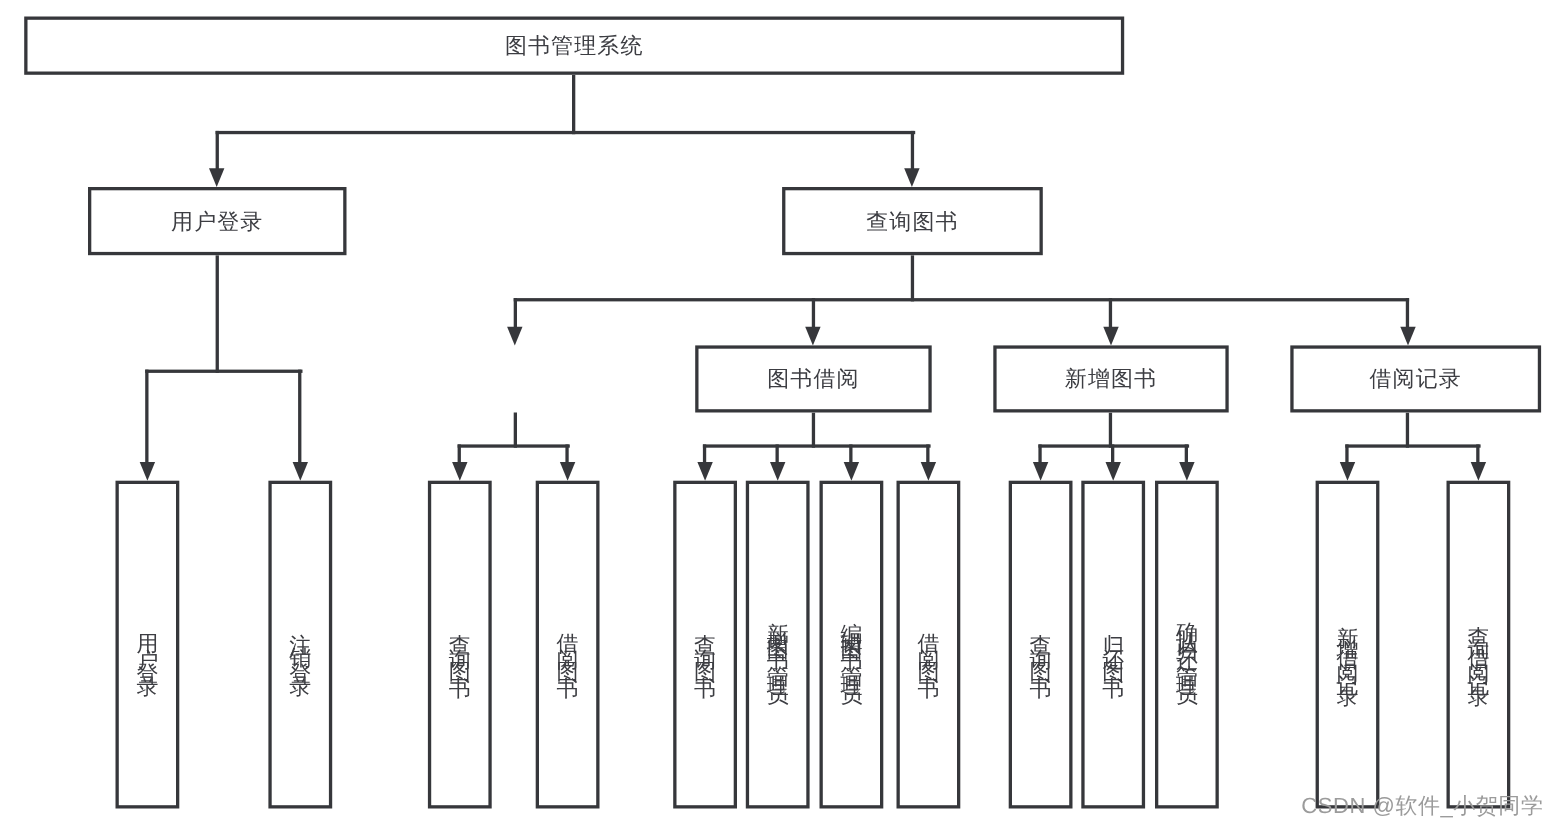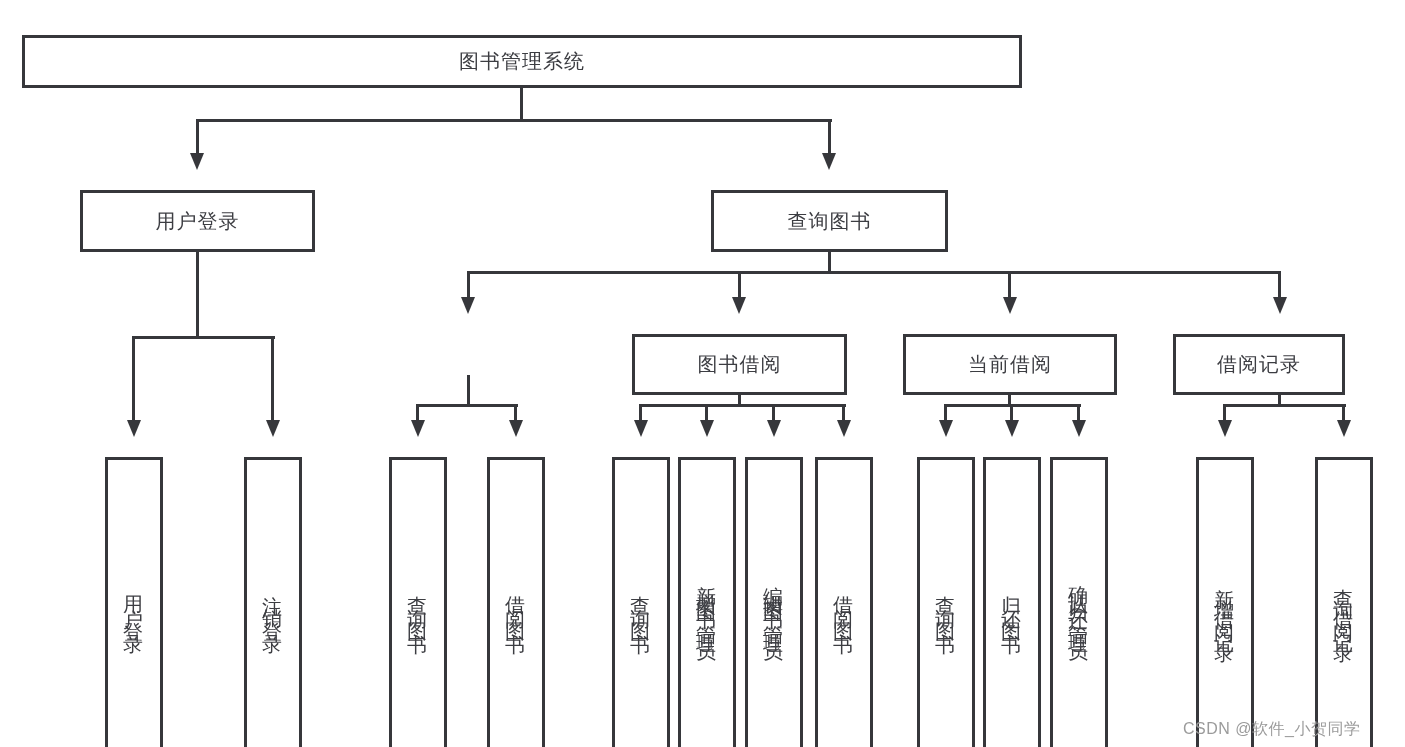--- a/index.html
+++ b/index.html
@@ -16,40 +16,39 @@
     font-family:"Liberation Sans","DejaVu Sans",sans-serif;
   }
   .stage{position:relative;width:1405px;height:747px;background:var(--background);}
   .box{
     position:absolute;box-sizing:border-box;
     background:var(--box_bg);
     border:3px solid var(--line);
     display:flex;align-items:center;justify-content:center;
     color:var(--text);font-size:20px;letter-spacing:1px;
     z-index:2;
-    margin-top:20px;
   }
   .vtext{
     writing-mode:vertical-rl;
     text-orientation:upright;
     white-space:nowrap;
     letter-spacing:13px;
   }
   .sp6{letter-spacing:11px;}
   .sp9{letter-spacing:8px;}
   .line{position:absolute;background:var(--line);z-index:1;}
   .arrow{
     position:absolute;width:0;height:0;z-index:1;
     border-left:7px solid transparent;
     border-right:7px solid transparent;
     border-top:17px solid var(--line);
   }
   .watermark{
     position:absolute;left:1183px;top:719px;z-index:3;
-    color:var(--watermark);font-size:16px;letter-spacing:0.5px;
+    color:var(--watermark);font-size:20px;letter-spacing:0.5px;
   }
 </style>
 </head>
 <body>
 
 <div class="stage">
 
   <div class="box" style="left:22px;top:15px;width:1000px;height:53px;">
     <span>图书管理系统</span>
   </div>
@@ -83,23 +82,23 @@
   <div class="arrow" style="left:732px;top:297px;"></div>
   <div class="line" style="left:1008px;top:271px;width:3px;height:29px;"></div>
   <div class="arrow" style="left:1003px;top:297px;"></div>
   <div class="line" style="left:1278px;top:271px;width:3px;height:29px;"></div>
   <div class="arrow" style="left:1273px;top:297px;"></div>
 
   <div class="box" style="left:632px;top:314px;width:215px;height:61px;">
     <span>图书借阅</span>
   </div>
   <div class="box" style="left:903px;top:314px;width:214px;height:61px;">
-    <span>当前借阅</span>
+    <span>新增图书</span>
   </div>
-  <div class="box" style="left:1173px;top:314px;width:172px;height:61px;">
+  <div class="box" style="left:1173px;top:314px;width:228px;height:61px;">
     <span>借阅记录</span>
   </div>
 
   <div class="line" style="left:467px;top:375px;width:3px;height:32px;"></div>
   <div class="line" style="left:416px;top:404px;width:102px;height:3px;"></div>
   <div class="line" style="left:416px;top:404px;width:3px;height:20px;"></div>
   <div class="arrow" style="left:411px;top:420px;"></div>
   <div class="line" style="left:514px;top:404px;width:3px;height:20px;"></div>
   <div class="arrow" style="left:509px;top:420px;"></div>
 

